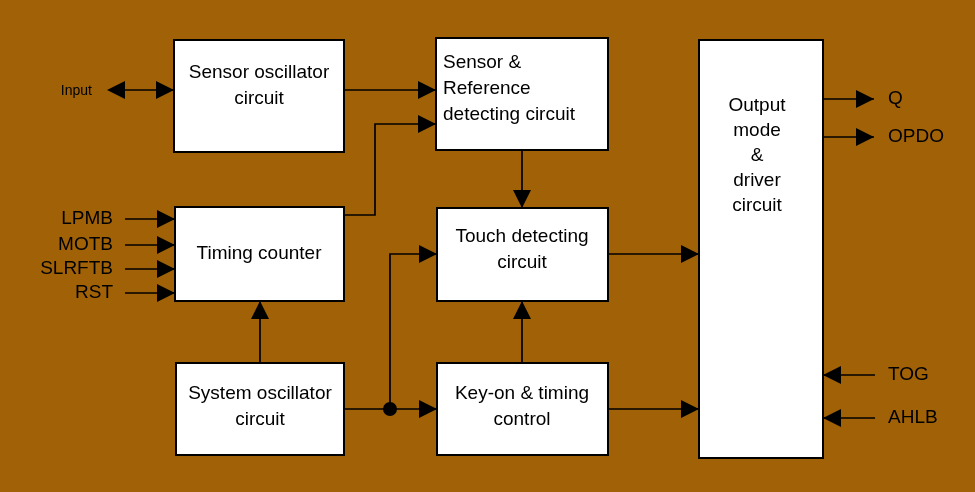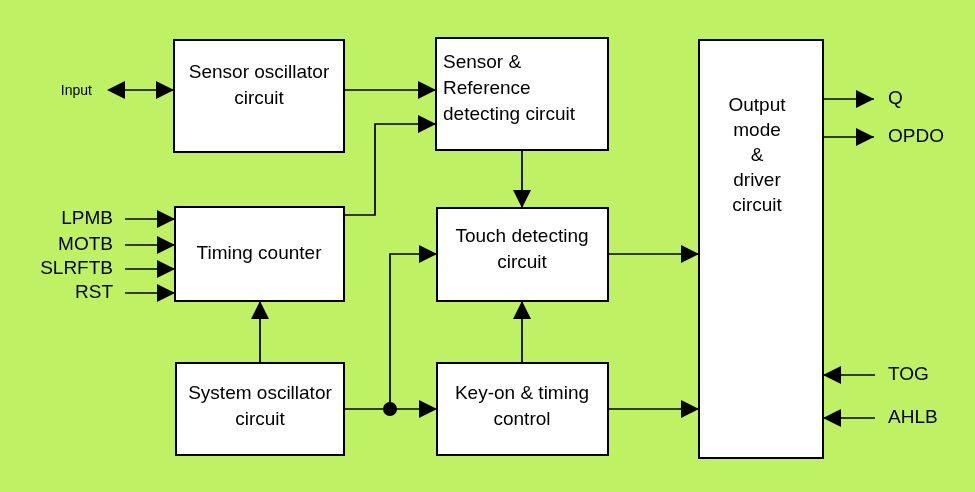--- a/index.html
+++ b/index.html
@@ -4,21 +4,21 @@
 <style>
   html, body {
     margin: 0;
     padding: 0;
     background: #ffffff;
   }
   #canvas {
     position: relative;
     width: 975px;
     height: 492px;
-    background: #bef264;
+    background: #a16207;
     font-family: "Liberation Sans", sans-serif;
     overflow: hidden;
   }
   #diagram-svg {
     position: absolute;
     left: 0;
     top: 0;
     width: 975px;
     height: 492px;
   }

